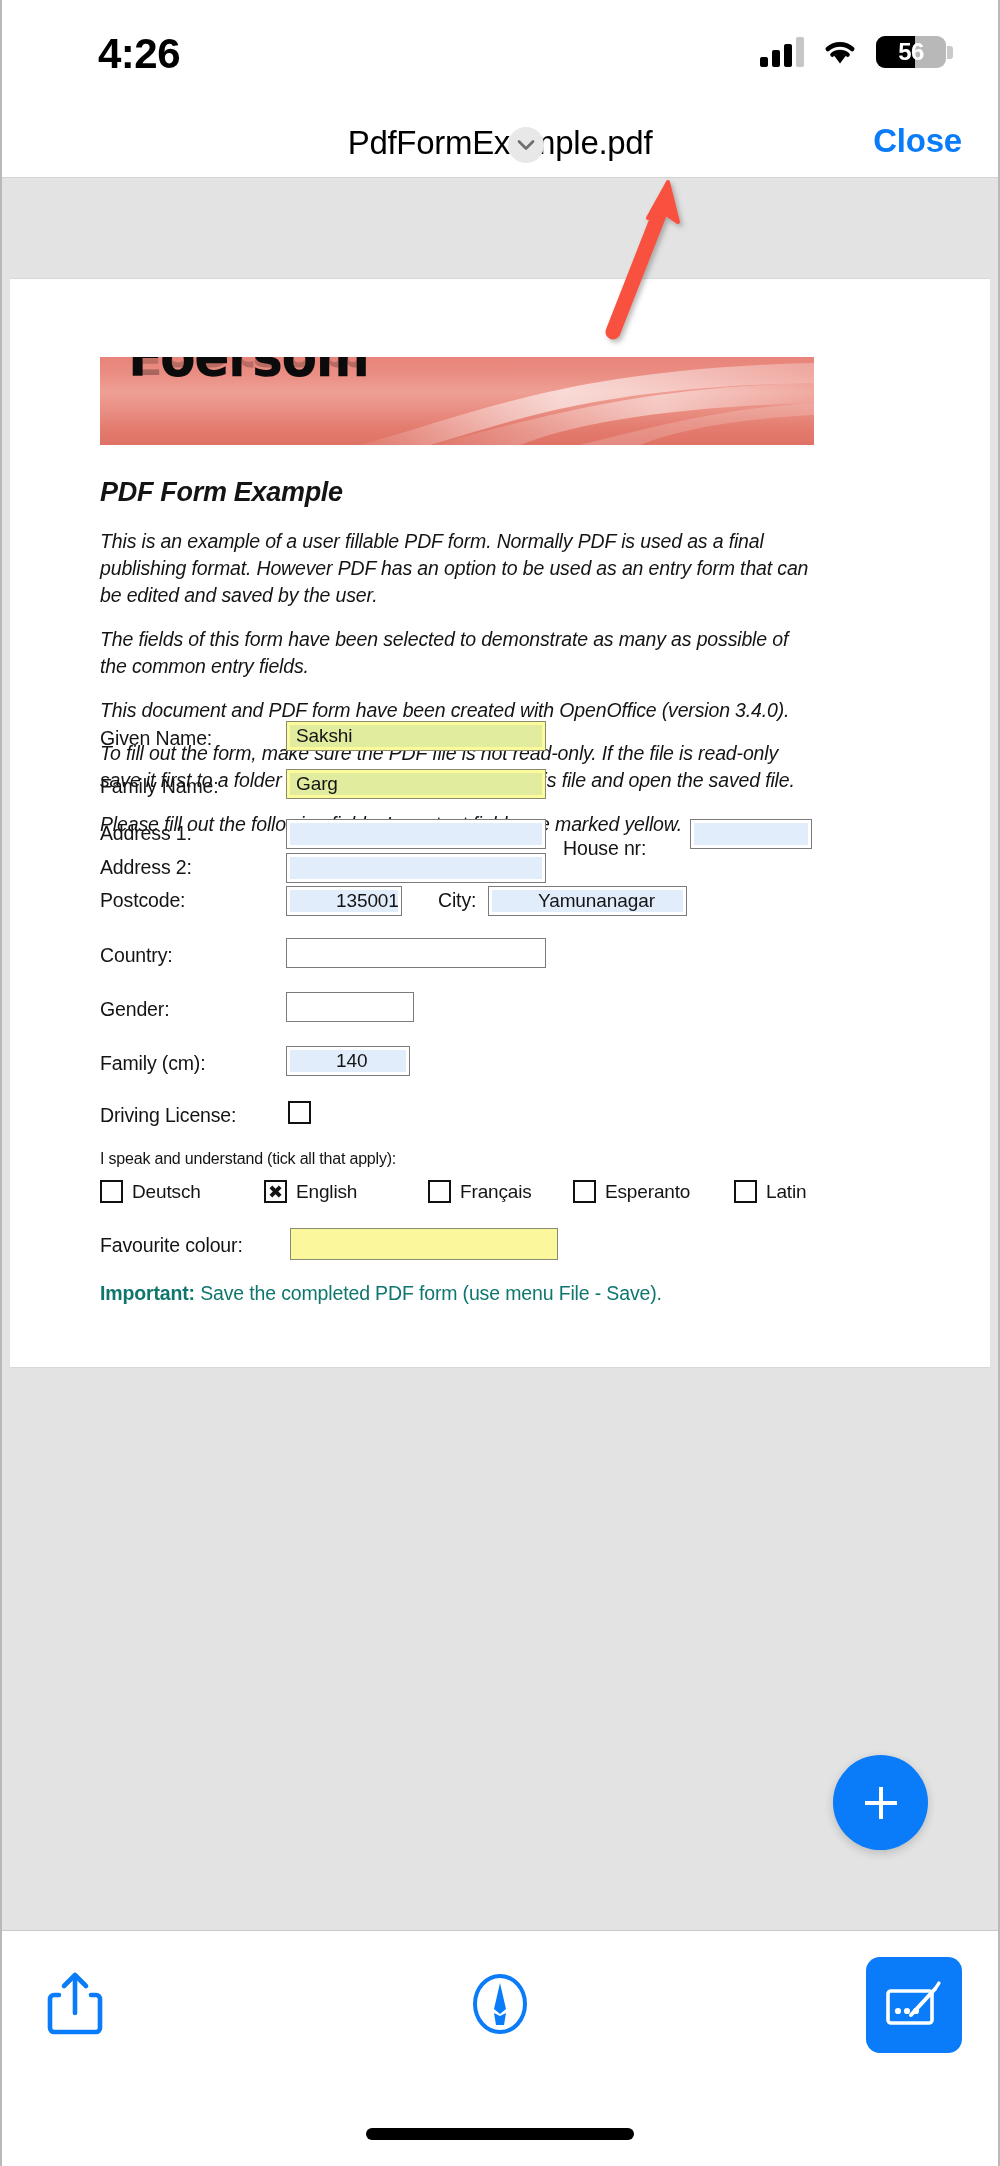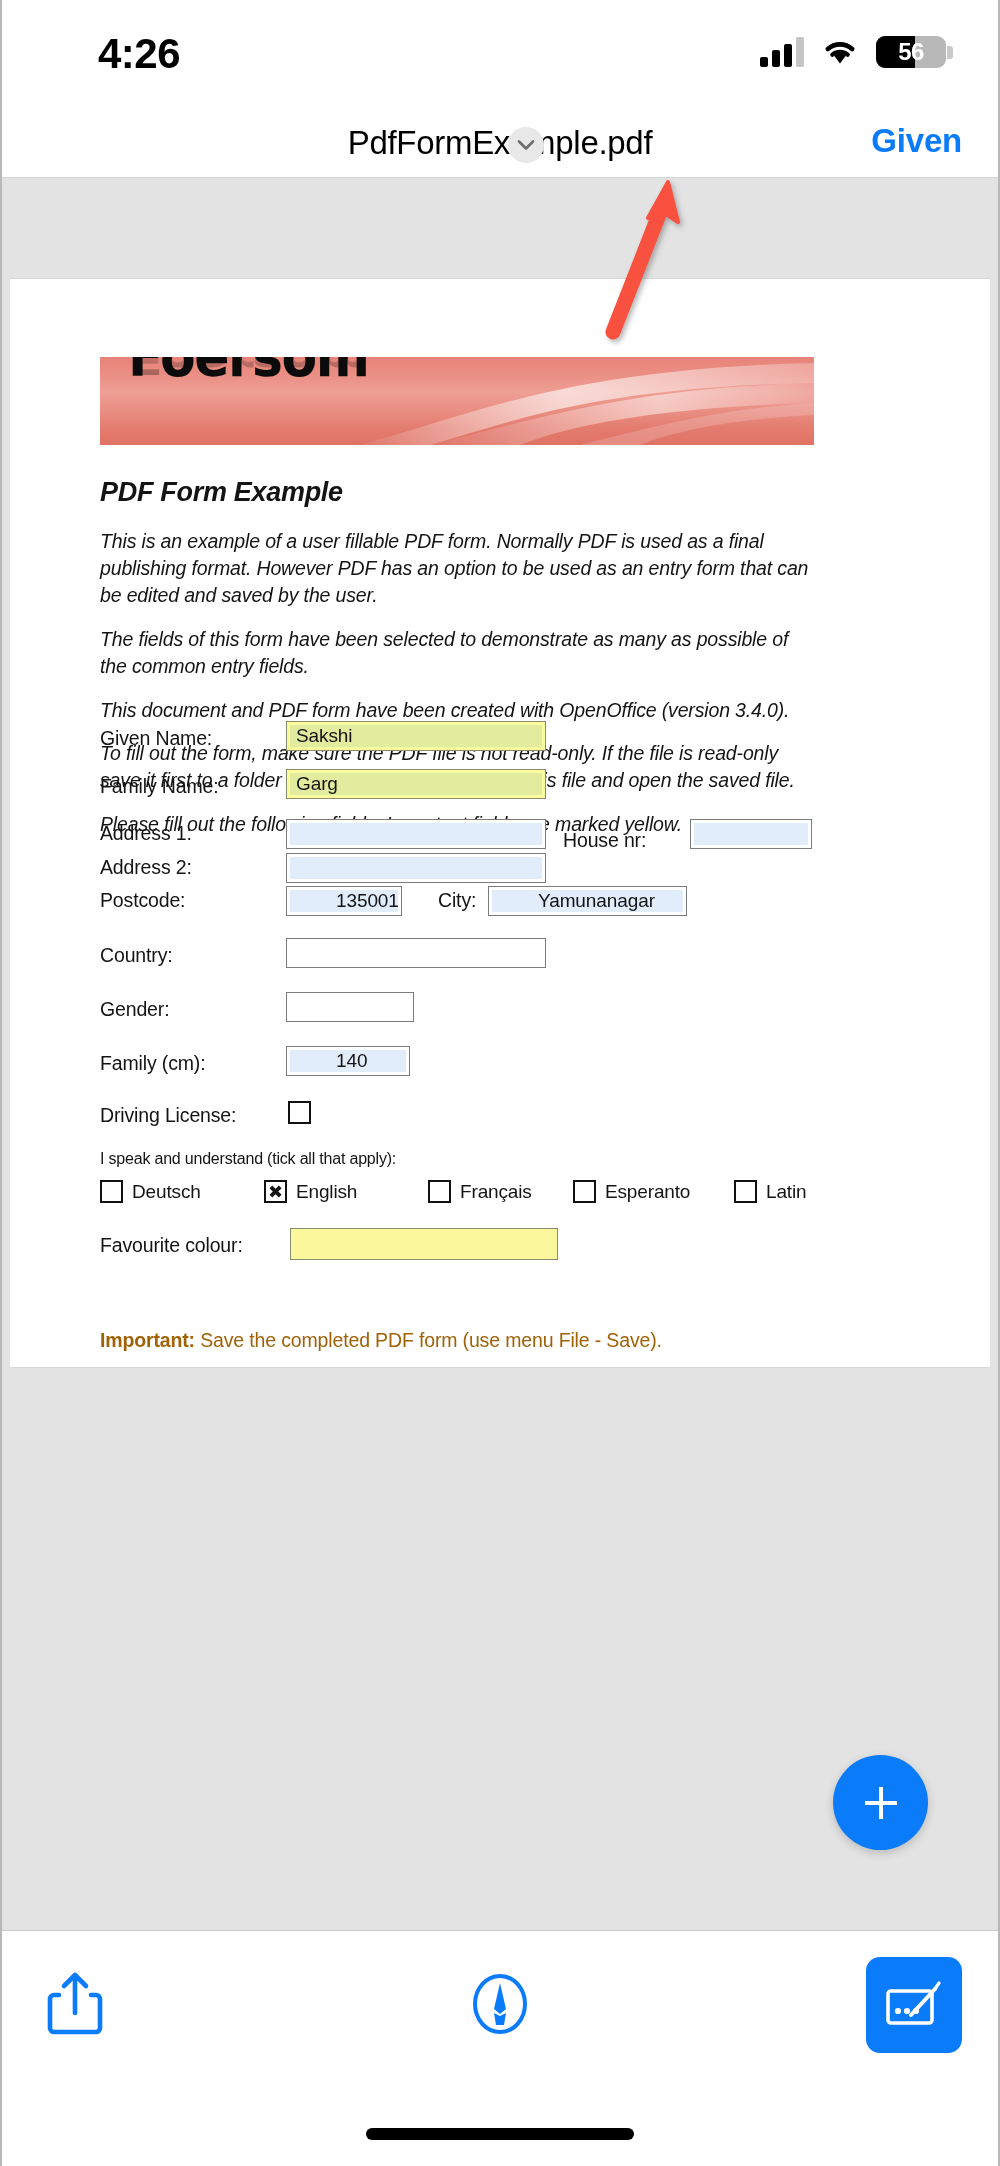--- a/index.html
+++ b/index.html
@@ -197,22 +197,22 @@
   }
   .lang-item .cb {
     position: relative; width: 23px; height: 23px;
     border: 2.4px solid #111; background: #fff; flex: none;
     display: flex; align-items: center; justify-content: center;
     font-size: 18px; font-weight: bold; line-height: 1;
     font-family: "DejaVu Sans", sans-serif;
   }
 
   .important-line {
-    position: absolute; left: 90px; top: 1050px;
-    font-size: 19.5px; color: #a16207; letter-spacing: -0.15px;
+    position: absolute; left: 90px; top: 1003px;
+    font-size: 19.5px; color: #0f766e; letter-spacing: -0.15px;
   }
   .important-line b { font-weight: bold; }
 
   
   .fab {
     position: absolute; right: 70px; bottom: 80px;
     width: 95px; height: 95px; border-radius: 50%;
     background: #0a7cfa;
     display: flex; align-items: center; justify-content: center;
     box-shadow: 0 3px 10px rgba(0,0,0,0.18);
@@ -277,21 +277,21 @@
     </div>
   </div>
 
   <div class="nav-bar">
     <div class="doc-title">PdfFormExample.pdf</div>
     <div class="chevron-badge">
       <svg width="18" height="12" viewBox="0 0 18 12">
         <path d="M2 2.5 L9 9.5 L16 2.5" stroke="#6d6d72" stroke-width="2.6" fill="none" stroke-linecap="round" stroke-linejoin="round"></path>
       </svg>
     </div>
-    <div class="done-button">Given</div>
+    <div class="done-button">Close</div>
   </div>
 
   <div class="pdf-area">
 
     <div class="pdf-page">
 
       <div class="banner">
         <svg class="banner-swoosh" viewBox="0 0 714 88" preserveAspectRatio="none">
           <defs>
             <linearGradient id="sw1" x1="0" y1="0" x2="1" y2="0">
@@ -339,21 +339,21 @@
             <span class="val">Garg</span>
           </div>
         </div>
 
         <div class="frow" style="height:34px">
           <div class="flabel" style="top:3px">Address 1:</div>
           <div class="fbox blue" style="left:186px;width:260px">
             <div class="inner"></div>
             <span class="val"></span>
           </div>
-          <div class="flabel" style="left:463px;top:10px">House nr:</div>
+          <div class="flabel" style="left:463px;top:18px">House nr:</div>
           <div class="fbox blue" style="left:590px;width:122px">
             <div class="inner"></div>
             <span class="val"></span>
           </div>
         </div>
 
         <div class="frow" style="height:33px">
           <div class="flabel" style="top:3px">Address 2:</div>
           <div class="fbox blue" style="left:186px;width:260px">
             <div class="inner"></div>

